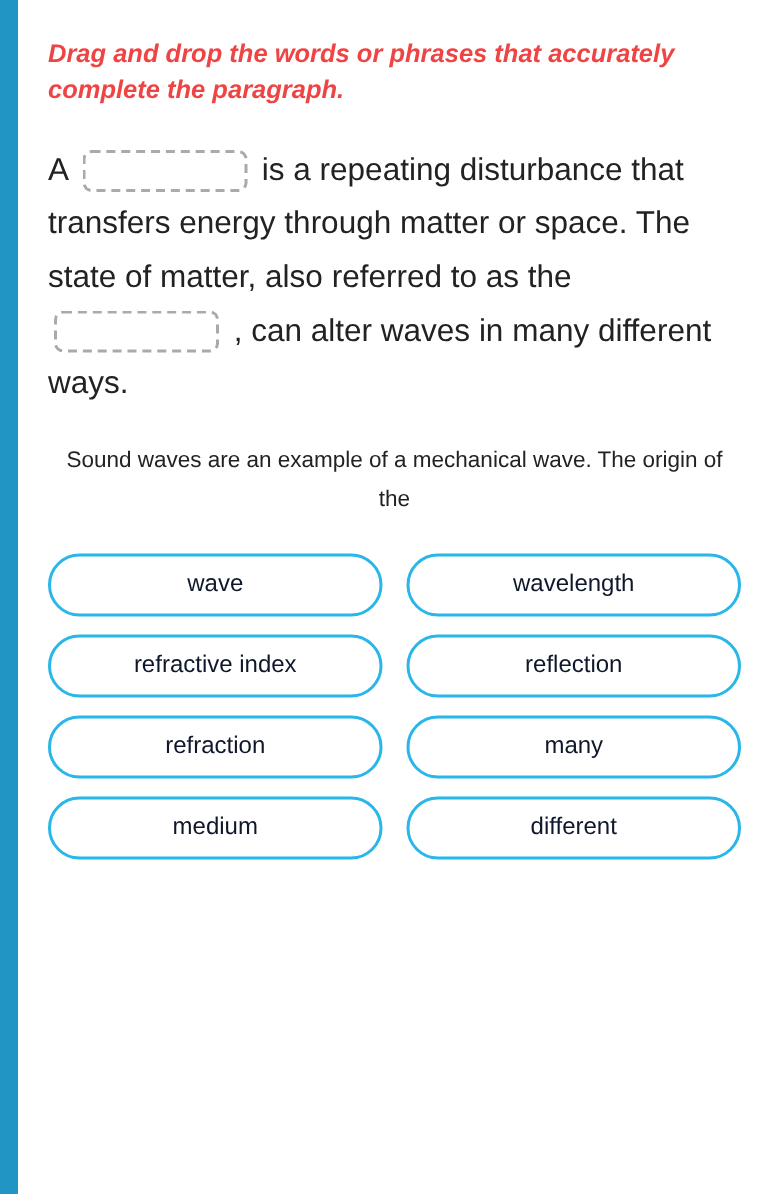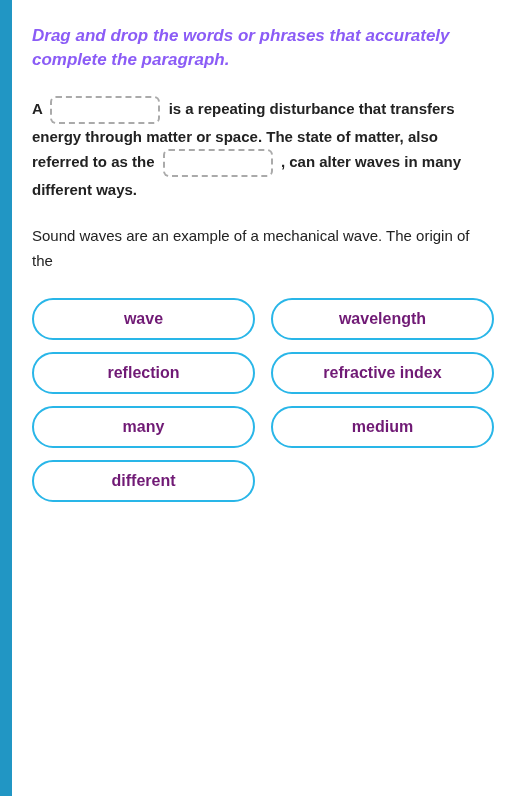--- a/index.html
+++ b/index.html
@@ -25,69 +25,69 @@
 
     .main-content {
       flex: 1;
       padding: 24px 24px 24px 20px;
     }
 
     .instruction {
       font-size: 17px;
       font-weight: bold;
       font-style: italic;
-      color: #8b5cf6;
+      color: #ef4444;
       margin-bottom: 24px;
       line-height: 1.4;
     }
 
     .paragraph-section {
-      font-size: 15px;
+      font-size: 21px;
       color: #222;
       line-height: 1.7;
       margin-bottom: 20px;
-      font-weight: bold;
     }
 
     .drop-box {
       display: inline-block;
       border: 2px dashed #aaa;
       border-radius: 6px;
       min-width: 110px;
       height: 28px;
       vertical-align: middle;
       margin: 0 4px;
     }
 
     .paragraph-section2 {
       font-size: 15px;
       color: #222;
       line-height: 1.7;
       margin-bottom: 24px;
+      text-align: center;
     }
 
     .word-bank {
       display: grid;
       grid-template-columns: 1fr 1fr;
       gap: 12px 16px;
     }
 
     .word-chip {
       display: flex;
       align-items: center;
       justify-content: center;
       border: 2.5px solid #29b6e8;
       border-radius: 24px;
       padding: 10px 16px;
       font-size: 16px;
-      color: #701a75;
+      color: #0f172a;
       background: #fff;
       cursor: grab;
       user-select: none;
-      font-weight: 700;
+      font-weight: 400;
     }
   </style>
 </head>
 <body>
 
 <div class="left-bar"></div>
 
 <div class="main-content">
 
   <div class="instruction">Drag and drop the words or phrases that accurately complete the paragraph.</div>
@@ -98,20 +98,21 @@
     <span>is a repeating disturbance that transfers energy through matter or space. The state of matter, also referred to as the</span>
     <span class="drop-box"></span>
     <span>, can alter waves in many different ways.</span>
   </div>
 
   <div class="paragraph-section2">Sound waves are an example of a mechanical wave. The origin of the</div>
 
   <div class="word-bank">
     <div class="word-chip">wave</div>
     <div class="word-chip">wavelength</div>
+    <div class="word-chip">refractive index</div>
     <div class="word-chip">reflection</div>
-    <div class="word-chip">refractive index</div>
+    <div class="word-chip">refraction</div>
     <div class="word-chip">many</div>
     <div class="word-chip">medium</div>
     <div class="word-chip">different</div>
   </div>
 
 </div>
 
 </body></html>

